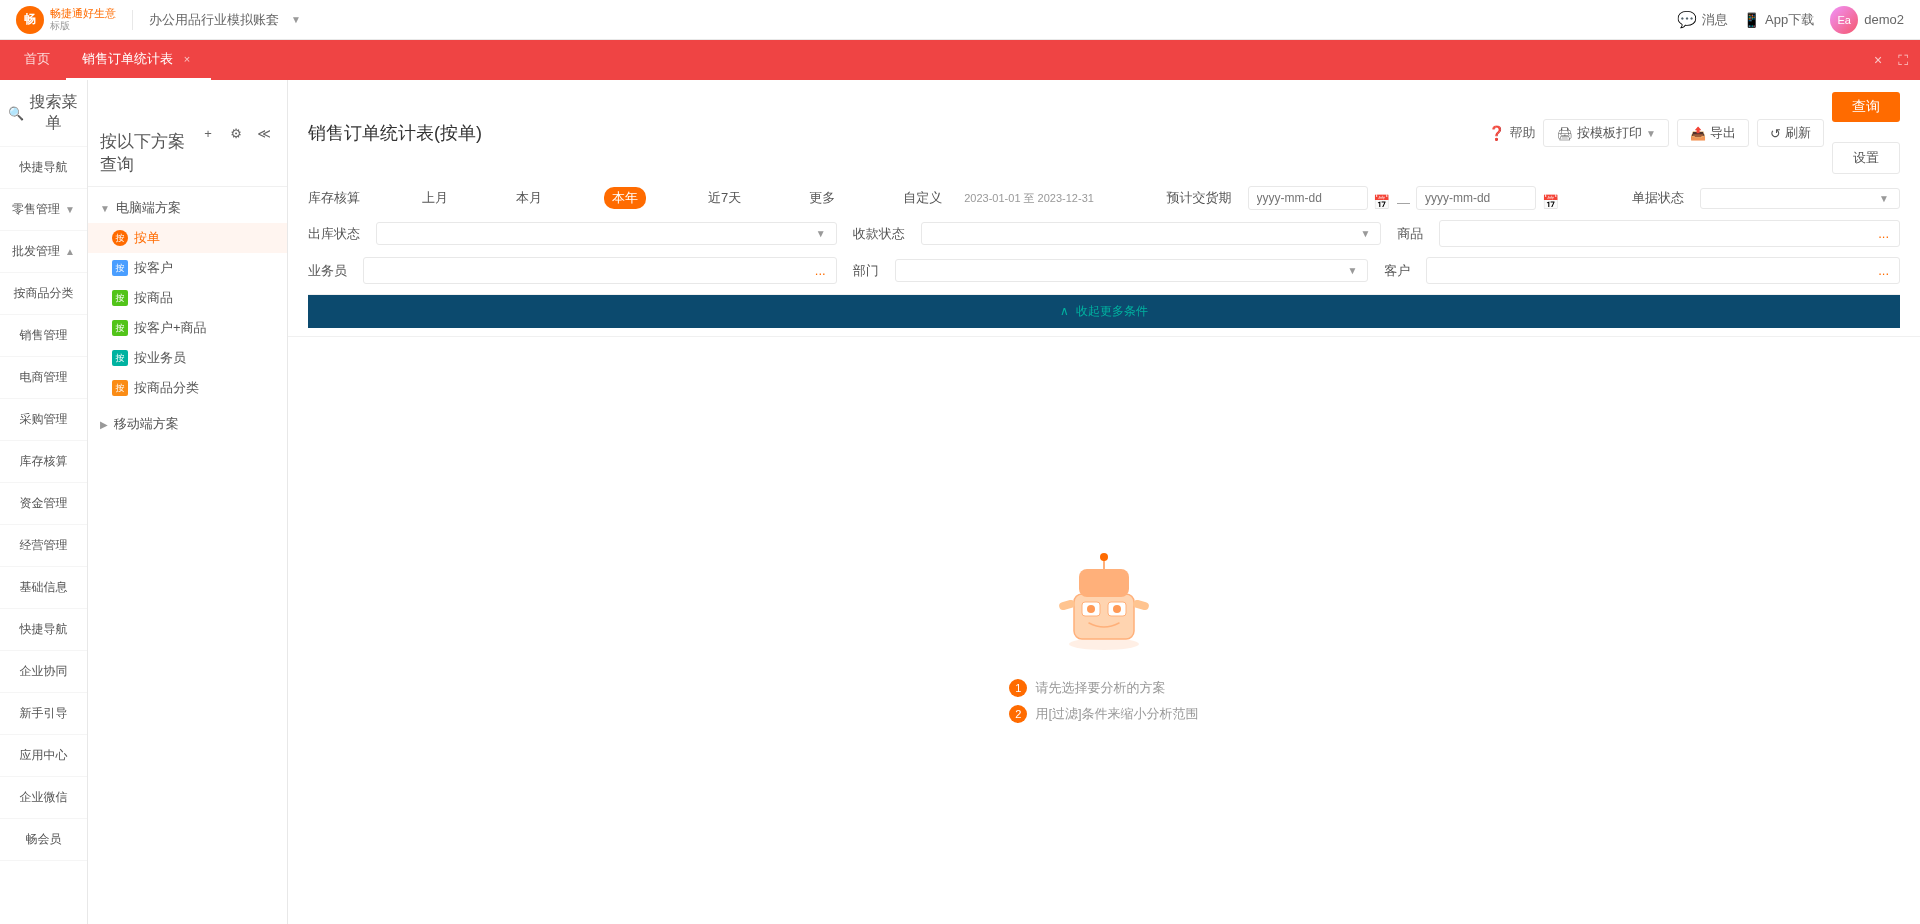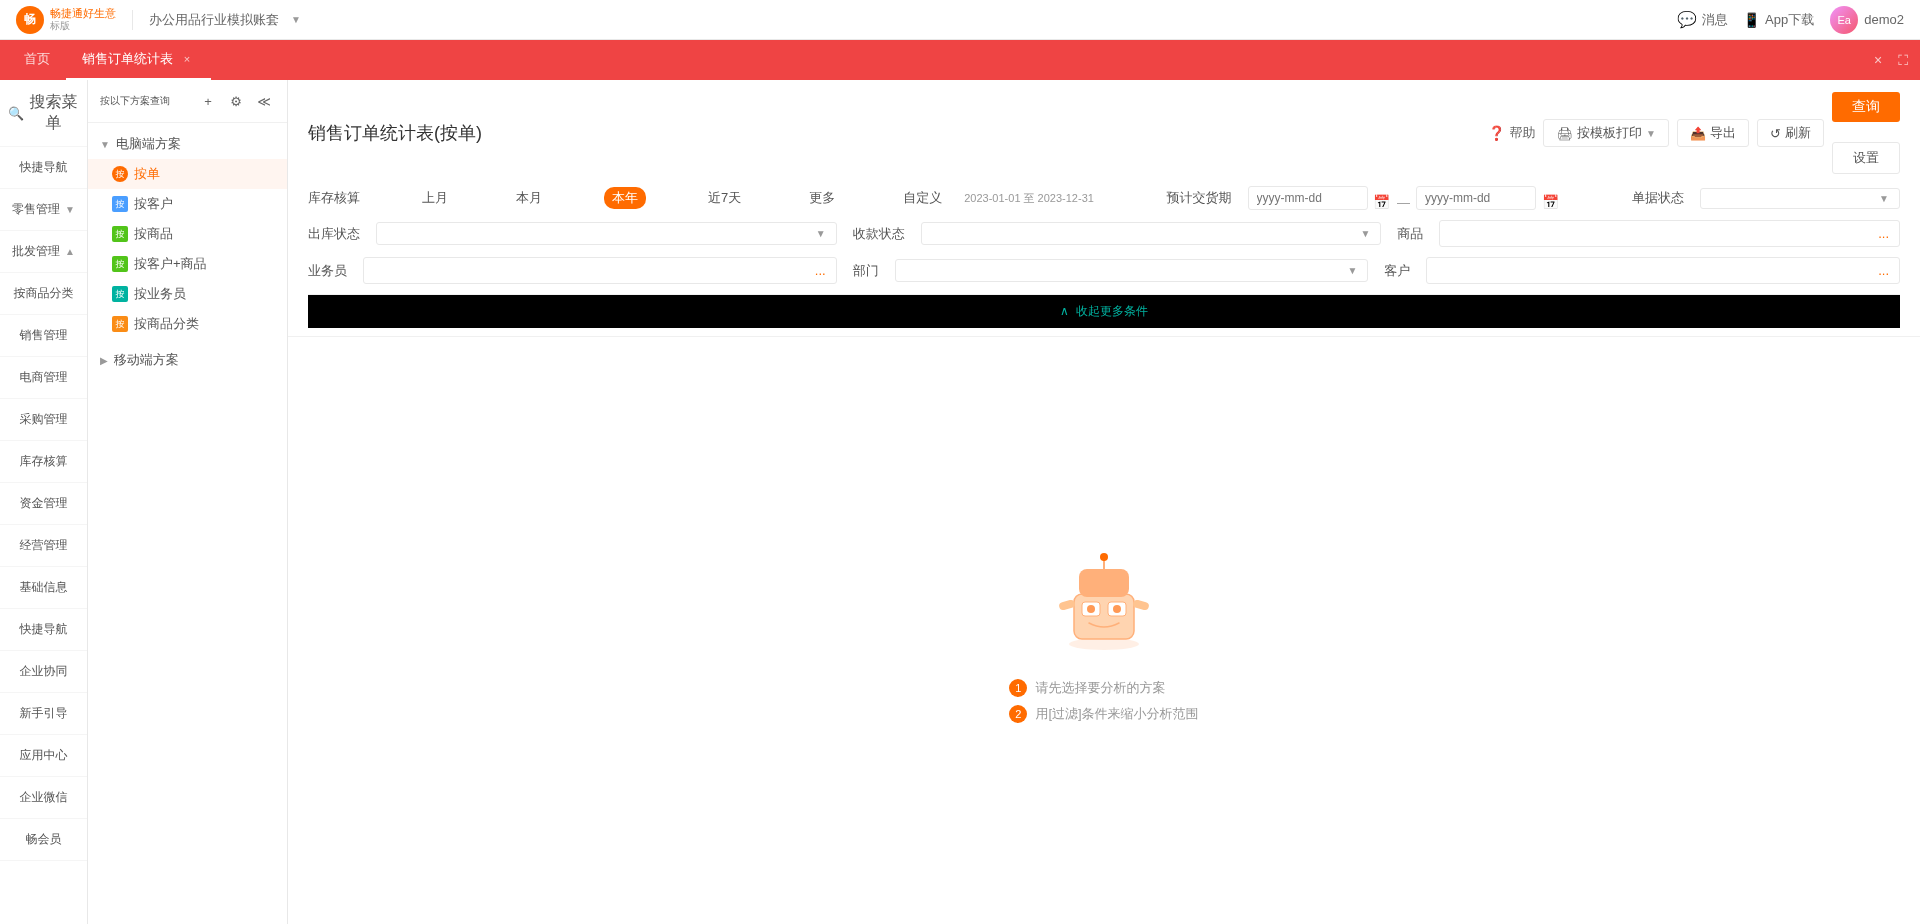--- a/index.html
+++ b/index.html
@@ -63,21 +63,21 @@
     .date-range { display: flex; align-items: flex-end; gap: 6px; }
     .date-input { padding: 4px 8px; border: 1px solid #e8e8e8; border-radius: 3px; color: #999; font-size: 12px; width: 120px; }
     .date-separator { color: #999; }
     .date-hint { font-size: 11px; color: #999; }
     .select-field { flex: 1; padding: 5px 10px; border: 1px solid #e8e8e8; border-radius: 3px; background: #fff; color: #333; font-size: 13px; cursor: pointer; display: flex; align-items: center; justify-content: space-between; min-width: 120px; }
     .select-placeholder { color: #ccc; }
     .field-arrow { color: #999; font-size: 10px; }
     .three-dots { color: #ff6b00; cursor: pointer; font-size: 13px; }
 
     
-    .filter-divider { text-align: center; padding: 8px 0; font-size: 12px; color: #999; cursor: pointer; background: #000000; border-top: 1px solid #f0f0f0; }
+    .filter-divider { text-align: center; padding: 8px 0; font-size: 12px; color: #999; cursor: pointer; background: #0c4a6e; border-top: 1px solid #f0f0f0; }
 
     
     .empty-state { flex: 1; display: flex; flex-direction: column; align-items: center; justify-content: center; background: #fff; }
     .empty-icon { width: 120px; height: 120px; margin-bottom: 20px; }
     .empty-tips { display: flex; flex-direction: column; gap: 8px; }
     .empty-tip { display: flex; align-items: flex-start; gap: 8px; color: #999; font-size: 13px; }
     .tip-num { width: 18px; height: 18px; border-radius: 50%; background: #ff6b00; color: #fff; font-size: 11px; display: flex; align-items: center; justify-content: center; flex-shrink: 0; }
 
     
     .cal-icon { color: #ff6b00; font-size: 14px; cursor: pointer; }
@@ -192,21 +192,21 @@
     <div class="sidebar-item">
       <span style="font-size:12px;">企业微信</span>
     </div>
     <div class="sidebar-item">
       <span style="font-size:12px;">畅会员</span>
     </div>
   </div>
 
   <div class="left-panel">
     <div class="left-panel-header">
-      <span style="font-size:10px;color:#555;flex:1;">按以下方案查询</span>
+      <span style="font-size:17px;color:#555;flex:1;margin-top:40px;">按以下方案查询</span>
       <div class="icon-btn">+</div>
       <div class="icon-btn">⚙</div>
       <div class="icon-btn">≪</div>
     </div>
 
     <div style="padding:6px 0;">
       <div style="padding:6px 12px; display:flex; align-items:center; gap:6px; color:#555; font-size:13px;">
         <span style="font-size:10px;color:#999;">▼</span>
         <span>电脑端方案</span>
       </div>

